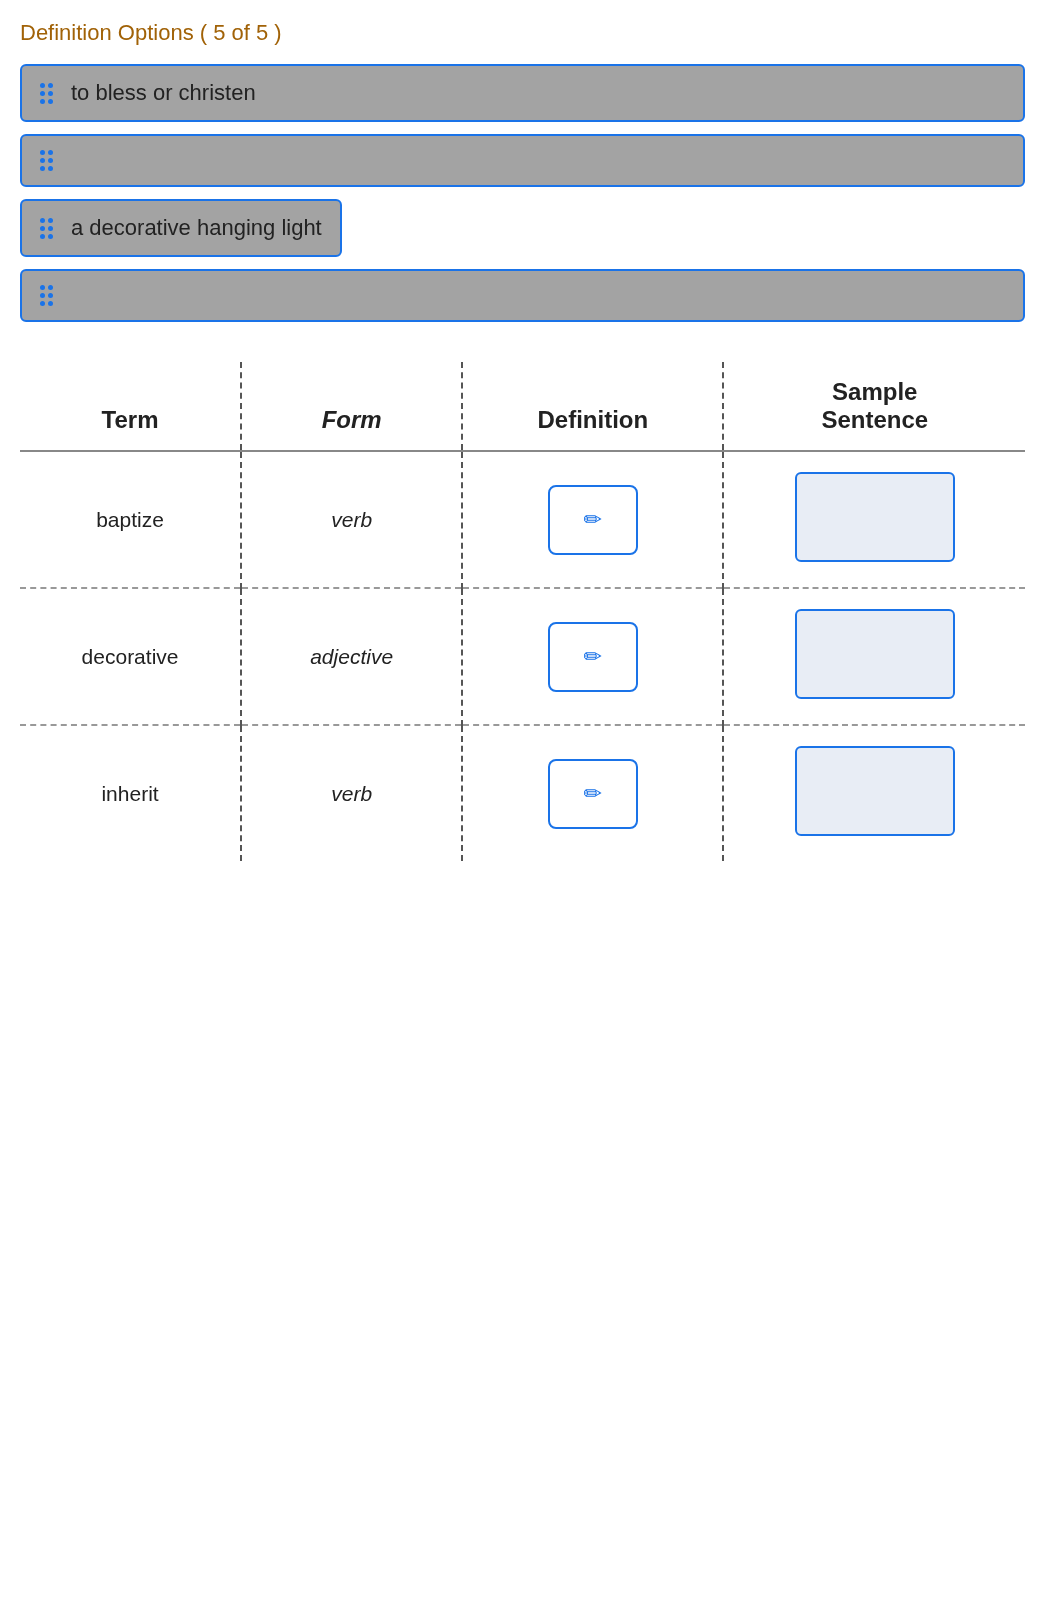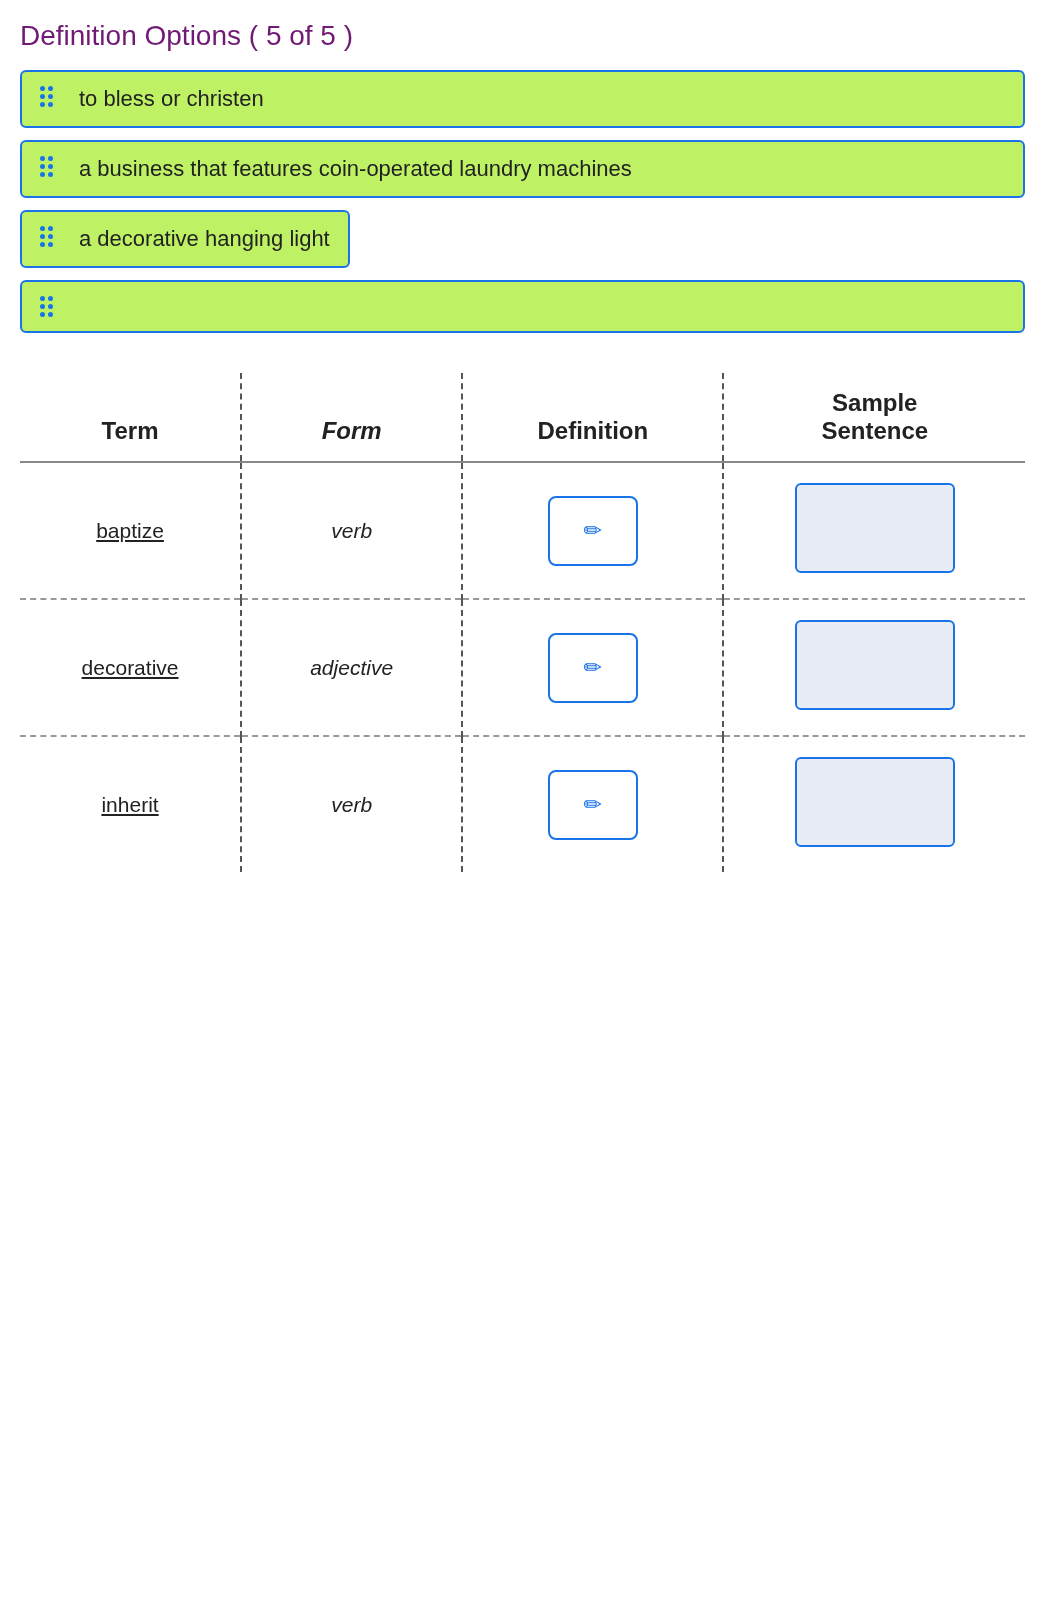--- a/index.html
+++ b/index.html
@@ -4,50 +4,50 @@
   <style>
     * { box-sizing: border-box; margin: 0; padding: 0; }
     body {
       font-family: Arial, sans-serif;
       background: #fff;
       padding: 20px;
       width: 1045px;
     }
 
     .page-title {
-      font-size: 28px;
-      color: #701a75;
+      font-size: 22px;
+      color: #a16207;
       margin-bottom: 18px;
       font-weight: normal;
     }
 
     .definition-options {
       display: flex;
       flex-direction: column;
       gap: 12px;
       margin-bottom: 40px;
     }
 
     .def-row {
       display: flex;
       gap: 12px;
       flex-wrap: nowrap;
     }
 
     .def-card {
       display: flex;
-      align-items: flex-start;
+      align-items: center;
       border: 2px solid #1a73e8;
       border-radius: 6px;
       padding: 14px 18px;
       font-size: 22px;
       color: #222;
       cursor: pointer;
-      background: #bef264;
-      gap: 26px;
+      background: #a3a3a3;
+      gap: 18px;
     }
 
     .def-card.full-width {
       flex: 1;
     }
 
     .drag-icon {
       display: flex;
       flex-direction: column;
       gap: 3px;
@@ -98,21 +98,20 @@
     .vocab-table td {
       padding: 20px 10px;
       text-align: center;
       vertical-align: middle;
       font-size: 21px;
       color: #222;
     }
 
     .vocab-table td.col-term {
       border-right: 2px dashed #555;
-      text-decoration: underline;
     }
     .vocab-table td.col-form {
       border-right: 2px dashed #555;
     }
     .vocab-table td.col-definition {
       border-right: 2px dashed #555;
     }
 
     .edit-btn {
       display: inline-flex;
@@ -191,21 +190,20 @@
           </div>
         <div class="dot-row">
             <div class="dot"></div>
             <div class="dot"></div>
           </div>
         <div class="dot-row">
             <div class="dot"></div>
             <div class="dot"></div>
           </div>
       </div>
-      <span>a business that features coin-operated laundry machines</span>
     </div>
   </div>
 
   <div class="def-row">
     <div class="def-card">
       <div class="drag-icon">
         <div class="dot-row">
             <div class="dot"></div>
             <div class="dot"></div>
           </div>

